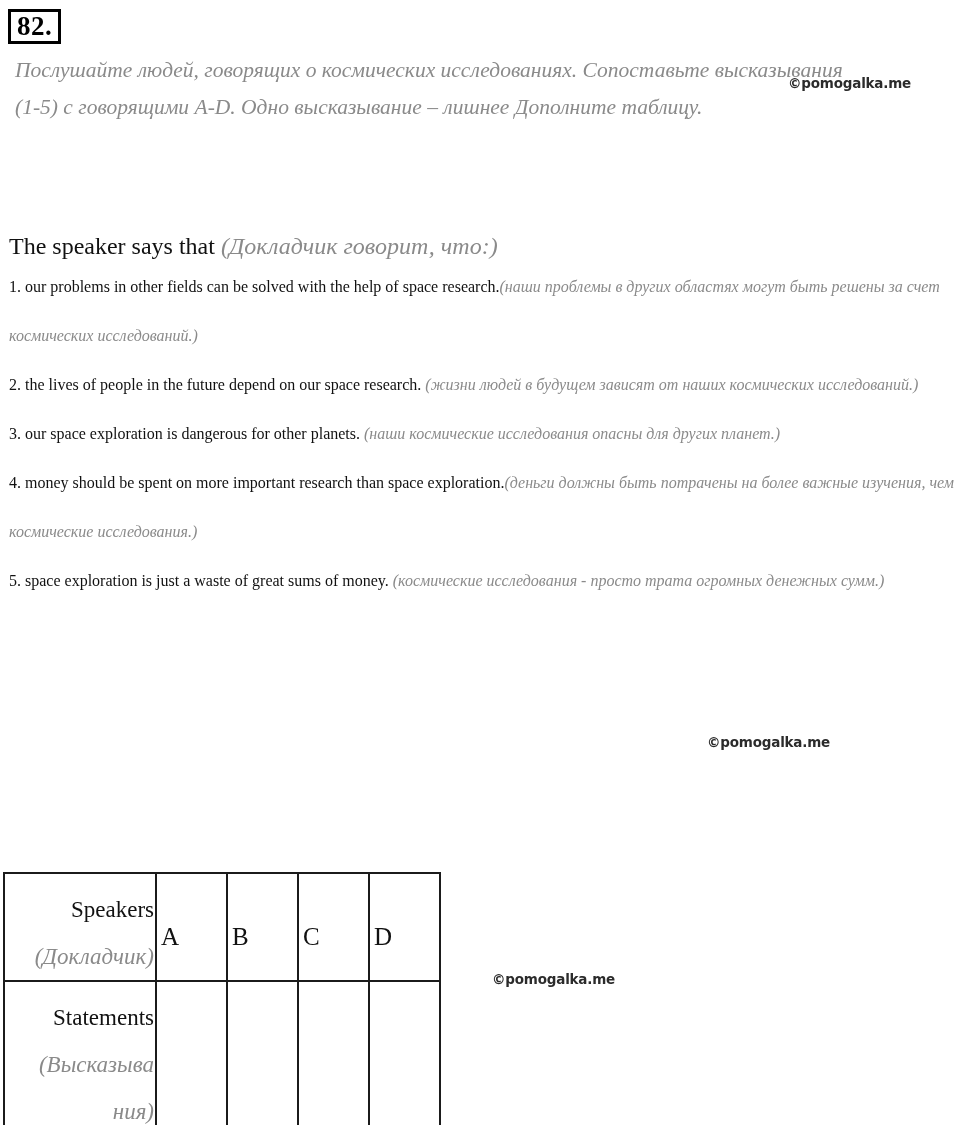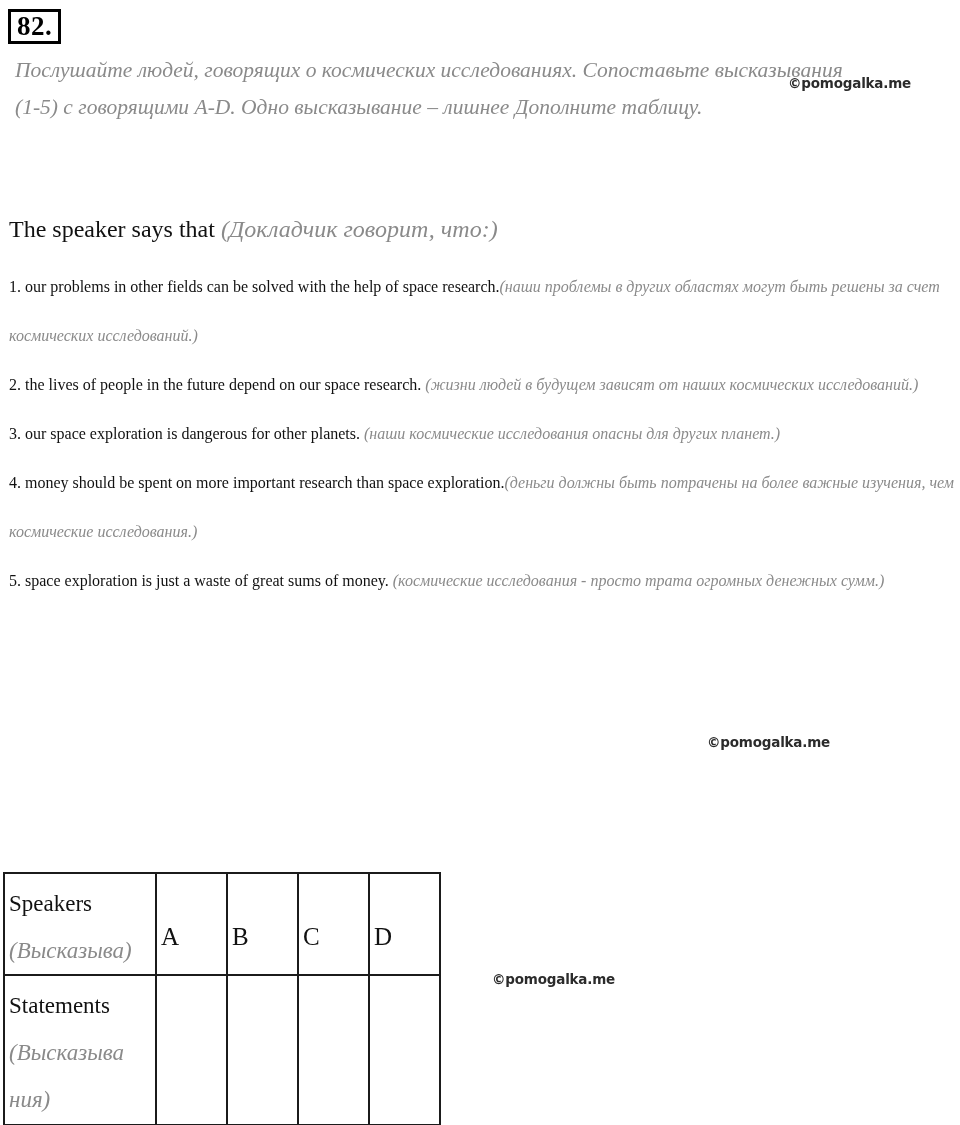--- a/index.html
+++ b/index.html
@@ -59,21 +59,21 @@
     font-weight: bold;
     font-size: 24px;
     line-height: 28px;
     color: #111111;
   }
 
   
   .lead-in {
     position: absolute;
     left: 9px;
-    top: 213px;
+    top: 230px;
     font-size: 24px;
     line-height: 32px;
     color: #111111;
     white-space: nowrap;
   }
   .lead-in .ru { font-style: italic; color: #8a8a8a; }
 
   
   .statements {
     position: absolute;
@@ -121,24 +121,25 @@
     vertical-align: top;
     padding: 0;
   }
   .answer-table .col-label { width: 150px; }
   .answer-table .col-letter { width: 69px; }
 
   .row-speakers .col-label { height: 92px; }
   .row-statements .col-label { height: 148px; }
 
   .cell-inner {
-    padding: 6px 1px 0 4px;
+    padding: 12px 1px 0 4px;
     font-size: 23px;
     line-height: 47px;
     color: #111111;
+    text-align: right;
   }
   .cell-inner .en { display: block; }
   .cell-inner .ru {
     display: block;
     font-style: italic;
     color: #8a8a8a;
   }
   .letter-cell {
     padding: 50px 0 0 4px;
     font-size: 25px;
@@ -185,21 +186,21 @@
   </div>
 
   <div class="watermark wm-2">©pomogalka.me</div>
 
   <table class="answer-table">
     <tbody>
       <tr class="row-speakers">
         <td class="col-label">
           <div class="cell-inner">
             <span class="en">Speakers</span>
-            <span class="ru">(Высказыва)</span>
+            <span class="ru">(Докладчик)</span>
           </div>
         </td>
         <td class="col-letter">
           <div class="letter-cell">A</div>
         </td>
         <td class="col-letter">
           <div class="letter-cell">B</div>
         </td>
         <td class="col-letter">
           <div class="letter-cell">C</div>

